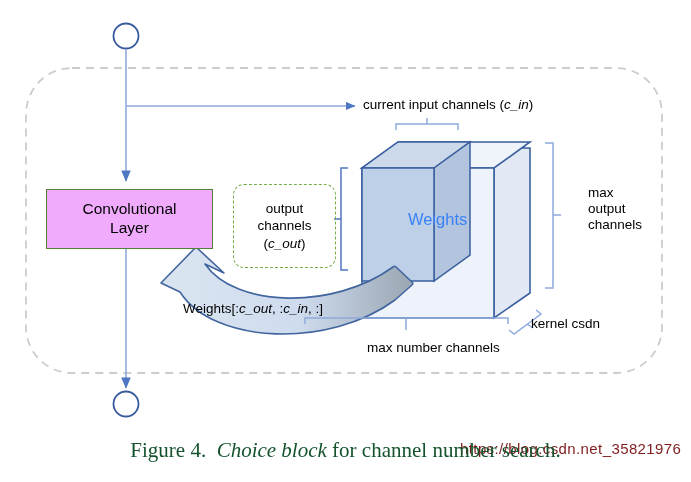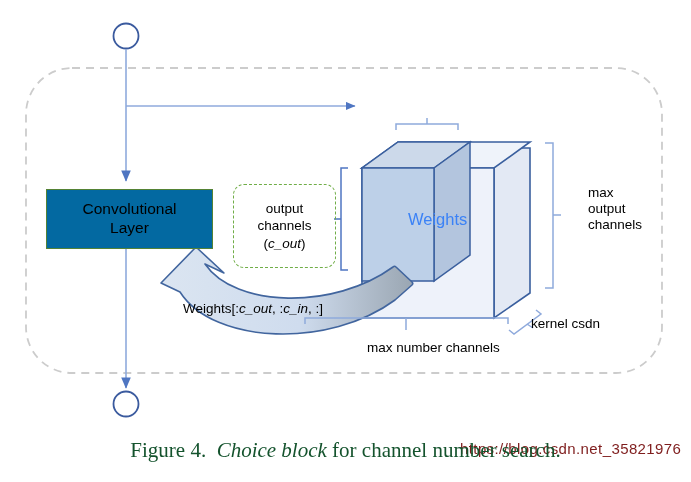--- a/index.html
+++ b/index.html
@@ -34,21 +34,21 @@
     line-height: 1.18;
   }
   .lbl-it { font-style: italic; }
 
   #conv-layer-box {
     position: absolute;
     left: 46px;
     top: 189px;
     width: 167px;
     height: 60px;
-    background: #0369a1;
+    background: #f0abfc;
     border: 1.6px solid #548235;
     box-sizing: border-box;
     display: flex;
     align-items: center;
     justify-content: center;
     text-align: center;
     font-size: 15.5px;
     color: #000;
     line-height: 1.22;
   }
@@ -207,20 +207,23 @@
   <div id="output-channels-box">
     <div>output</div>
     <div>channels</div>
     <div>
       <span>(</span><span class="lbl-it">c_out</span><span>)</span>
     </div>
   </div>
 
   <div id="weights-label">Weights</div>
 
+  <div class="lbl" id="label-current-input">
+    <span>current input channels (</span><span class="lbl-it">c_in</span><span>)</span>
+  </div>
 
   <div class="lbl" id="label-max-output">
     <div>max</div>
     <div>output</div>
     <div>channels</div>
   </div>
 
   <div class="lbl" id="label-max-input">max number channels</div>
 
   <div class="lbl" id="label-kernel-size">kernel csdn</div>

